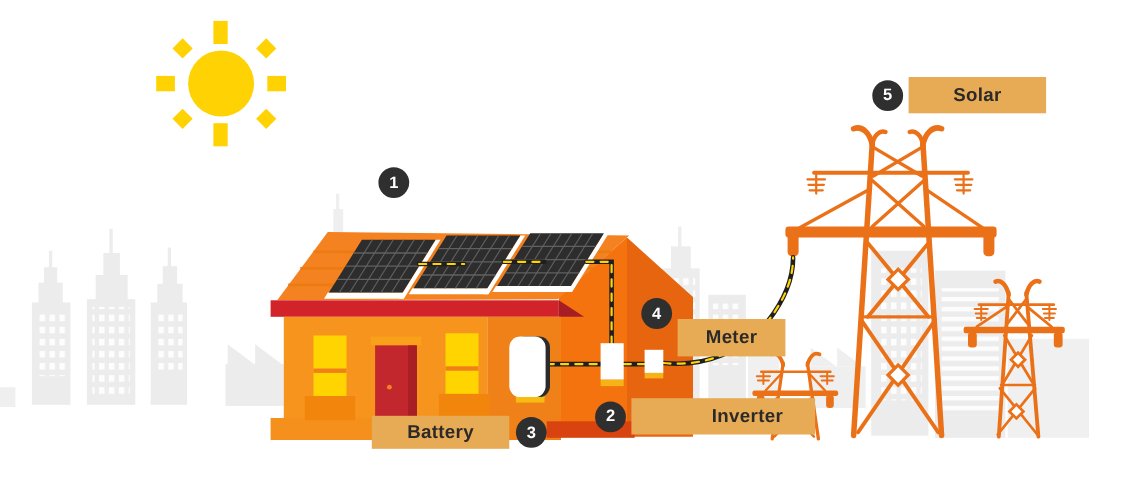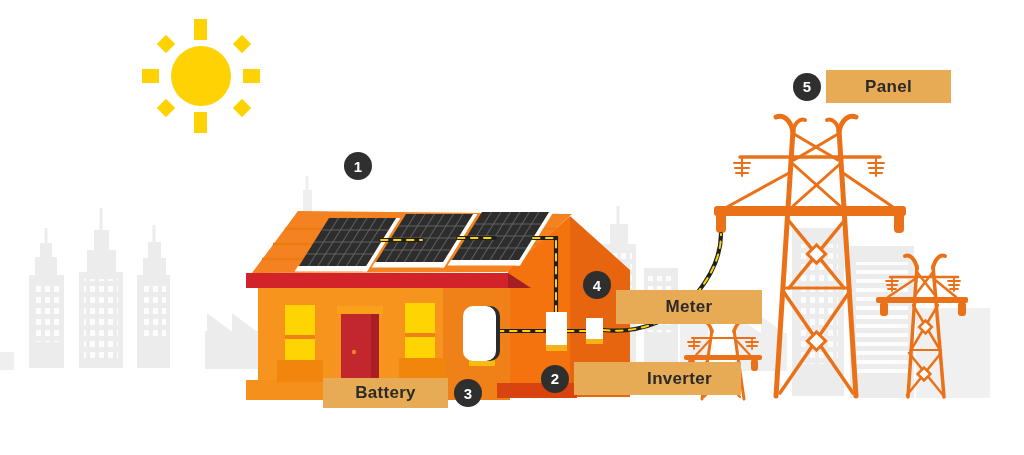--- a/index.html
+++ b/index.html
@@ -15,22 +15,22 @@
     font-weight:700;font-size:15px;line-height:1;
     display:flex;align-items:center;justify-content:center;
   }
   .tag{
     background:var(--label-box,#e7aa55);color:var(--label-text,#2b2a29);
     font-weight:700;font-size:17px;letter-spacing:.3px;flex:none;
     display:flex;align-items:center;justify-content:center;
   }
   #l1{left:344px;top:152px;} #l1 .tag{width:124px;height:31px;}
   #l2{left:541px;top:362px;} #l2 .tag{width:123px;height:33px;padding-left:44px;}
-  #l3{left:323px;top:378px;} #l3 .tag{width:125px;height:30px;} #l3 .badge{margin-left:1px;}
-  #l4{left:583px;top:271px;align-items:flex-start;} #l4 .tag{width:146px;height:34px;margin-top:19px;}
+  #l3{left:338px;top:378px;} #l3 .tag{width:125px;height:30px;} #l3 .badge{margin-left:1px;}
+  #l4{left:583px;top:271px;align-items:flex-start;} #l4 .tag{width:98px;height:34px;margin-top:19px;}
   #l5{left:793px;top:70px;} #l5 .tag{width:125px;height:33px;}
 </style>
 </head>
 <body>
 
 <div id="stage">
 
 <svg id="scene" viewBox="0 0 1024 455">
   <defs>
     <pattern id="winGrid" width="9" height="11" patternUnits="userSpaceOnUse">
@@ -331,16 +331,16 @@
   <span class="badge">3</span>
 </div>
 
 <div class="label" id="l4">
   <span class="badge">4</span>
   <span class="tag">Meter</span>
 </div>
 
 <div class="label" id="l5">
   <span class="badge">5</span>
-  <span class="tag">Panel</span>
+  <span class="tag">Solar</span>
 </div>
 
 </div>
 
 </body></html>

